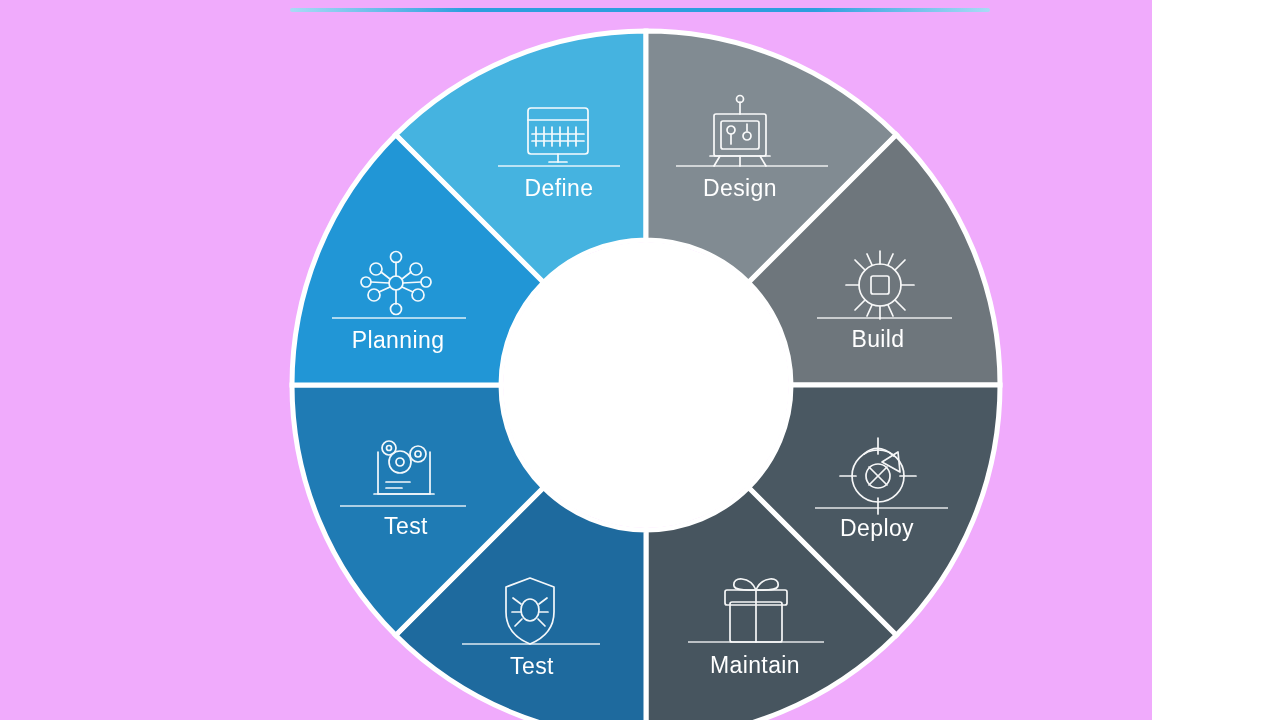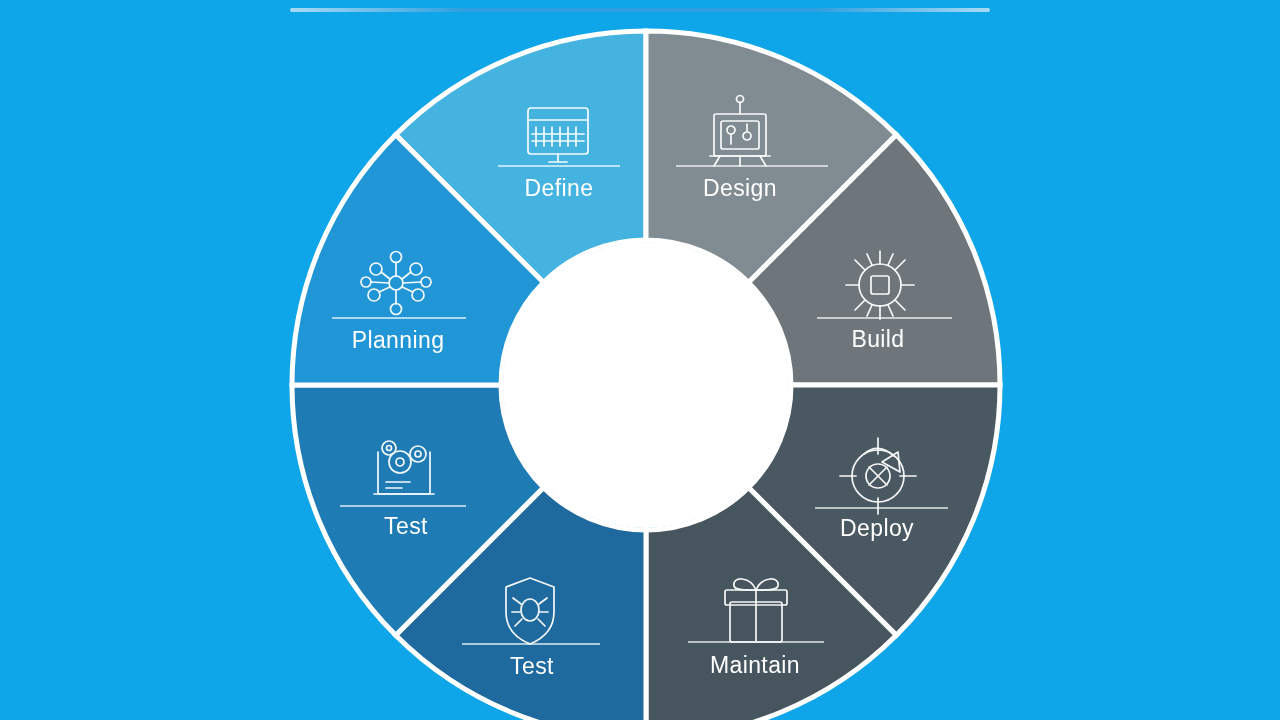--- a/index.html
+++ b/index.html
@@ -6,22 +6,22 @@
   * { box-sizing: border-box; }
   html, body {
     margin: 0; padding: 0;
     width: 1280px; height: 720px;
     background: #ffffff;
     font-family: "Liberation Sans", sans-serif;
     overflow: hidden;
   }
   #page {
     position: relative;
-    width: 1280px; height: 720px;
-    background: #0ea5e9;
+    width: 1152px; height: 720px;
+    background: #f0abfc;
   }
 
   
   #title-block {
     position: absolute;
     left: 290px; top: -26px;
     width: 700px;
     text-align: center;
   }
   #title-text {

